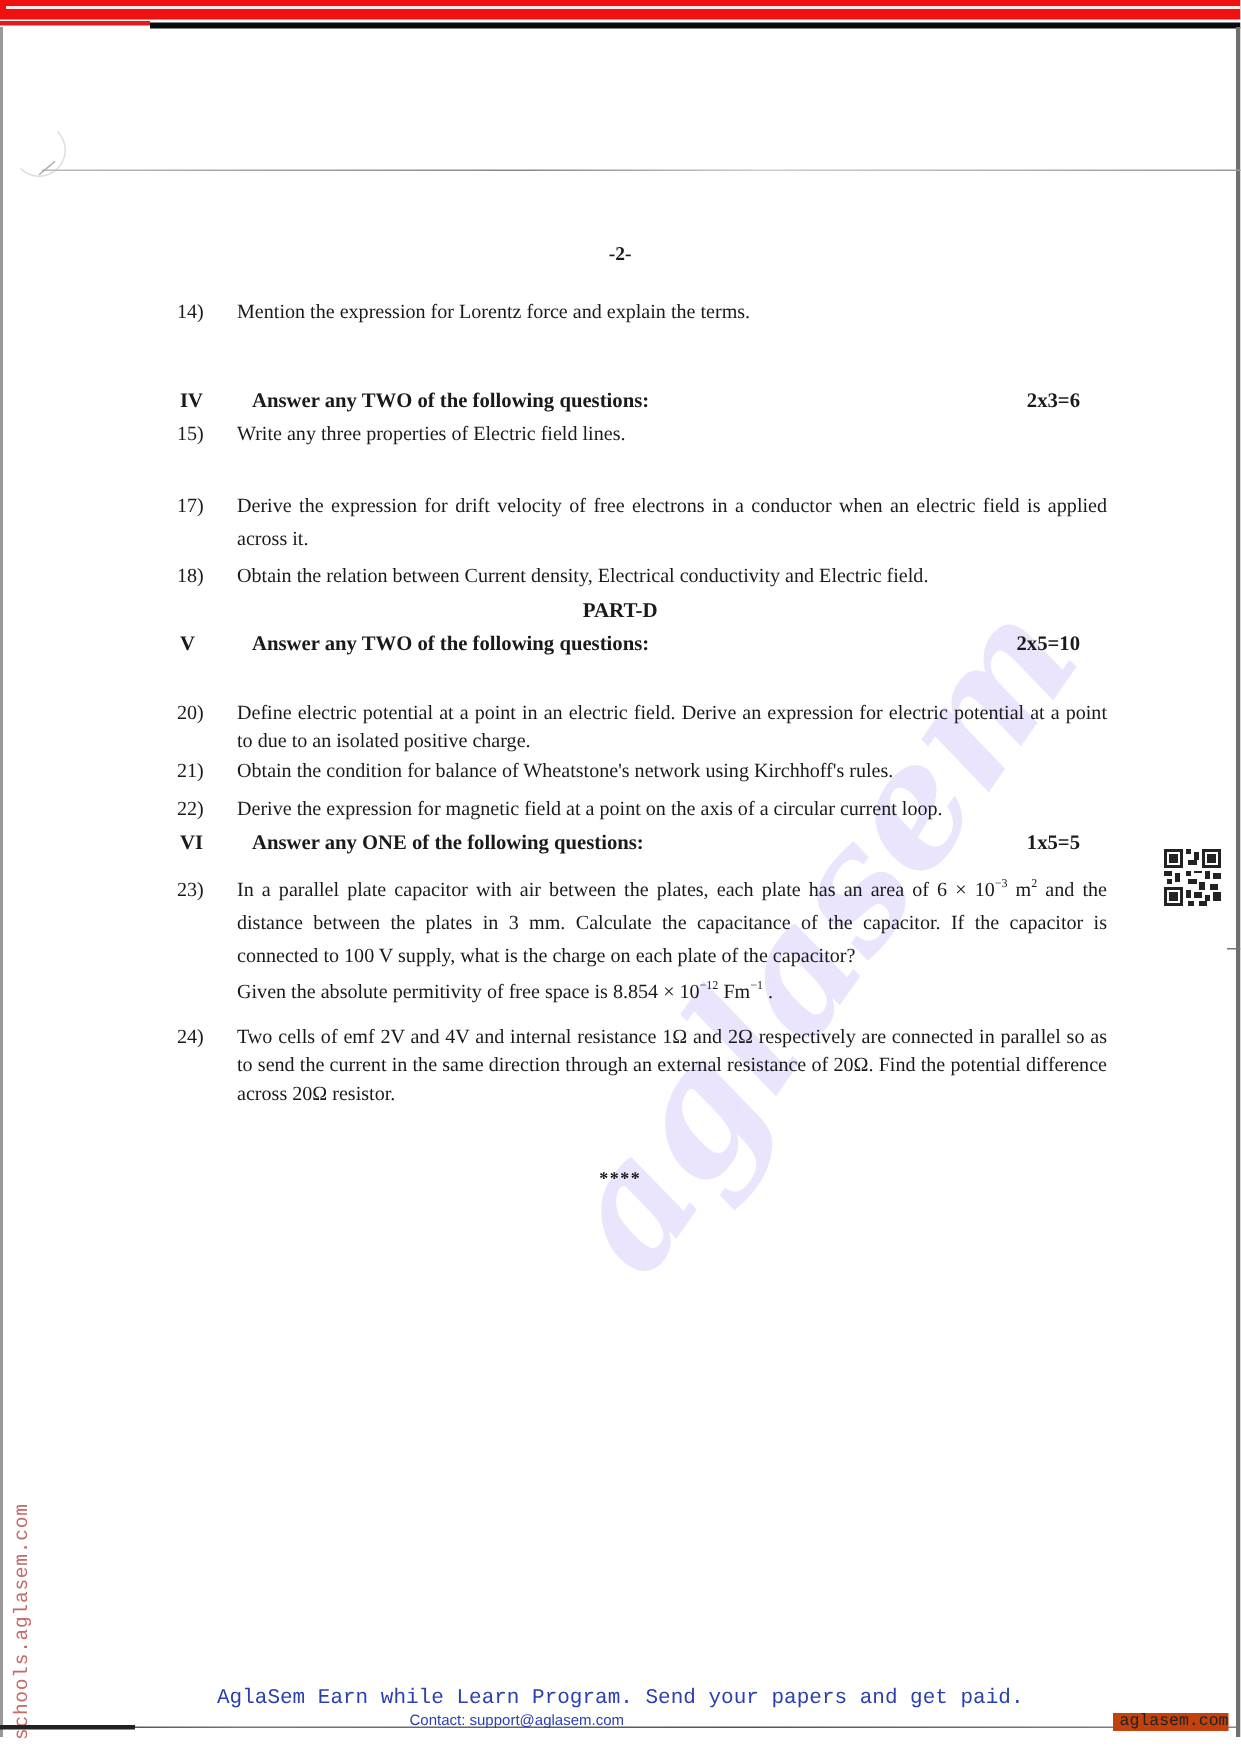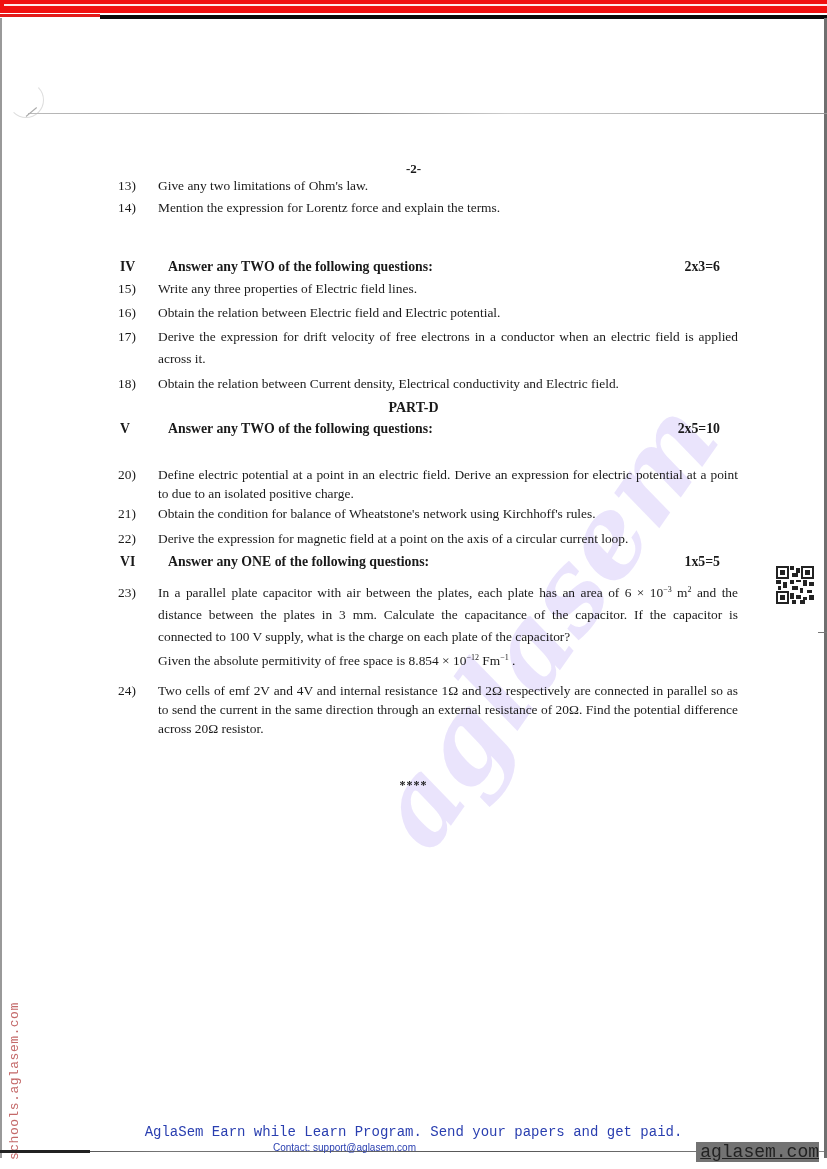--- a/index.html
+++ b/index.html
@@ -50,21 +50,21 @@
   .side-url {
     position: absolute; left: 7px; top: 1160px;
     transform: rotate(-90deg); transform-origin: left top;
     font-family: "Liberation Mono", "DejaVu Sans Mono", monospace; font-size: 13px;
     color: #c46a6a; white-space: nowrap; letter-spacing: 0.5px;
   }
   .footer-line1 { position: absolute; left: 0; width: 827px; top: 1124px; text-align: center; font-family: "Liberation Mono", "DejaVu Sans Mono", monospace; font-size: 14px; color: #2a3fb0; }
   .footer-line2 { position: absolute; left: 273px; top: 1142px; font-family: Liberation Sans, sans-serif; font-size: 10px; color: #2a3fb0; text-align: right; }
   .footer-rule { position: absolute; left: 0; top: 1151px; width: 824px; height: 1px; background: linear-gradient(90deg, #333 0, #777 20%, #555 60%, #888); }
   .footer-rule-thick { position: absolute; left: 0; top: 1150px; width: 90px; height: 3px; background: #222; }
-  .footer-site { position: absolute; right: 8px; top: 1142px; font-family: "Liberation Mono", "DejaVu Sans Mono", monospace; font-size: 18px; color: #222; background: #737373; padding-left: 4px; text-decoration: underline; }
+  .footer-site { position: absolute; right: 8px; top: 1142px; font-family: "Liberation Mono", "DejaVu Sans Mono", monospace; font-size: 11px; color: #222; background: #c2410c; padding-left: 4px; }
 </style>
 </head>
 <body>
 
 <div class="top-red"></div>
 <div class="top-white"></div>
 <div class="top-red-under"></div>
 <div class="top-black"></div>
 <div class="left-border"></div>
 <div class="right-border"></div>
@@ -72,41 +72,33 @@
 <div class="scan-rule"></div>
 <div class="scan-tick"></div>
 
 <div class="watermark">
   <span>aglasem</span>
 </div>
 
 <div class="page">
   <div class="page-no">-2-</div>
 
-  <div class="q" style="top:175px">
-    <span class="num">13)</span>
-    <span class="txt">Give any two limitations of Ohm's law.</span>
-  </div>
   <div class="q" style="top:197px">
     <span class="num">14)</span>
     <span class="txt">Mention the expression for Lorentz force and explain the terms.</span>
   </div>
 
   <div class="sec" style="top:257px">
     <span class="roman">IV</span>
     <span class="instr">Answer any TWO of the following questions:</span>
     <span class="marks">2x3=6</span>
   </div>
   <div class="q" style="top:278px">
     <span class="num">15)</span>
     <span class="txt">Write any three properties of Electric field lines.</span>
-  </div>
-  <div class="q" style="top:302px">
-    <span class="num">16)</span>
-    <span class="txt">Obtain the relation between Electric field and Electric potential.</span>
   </div>
   <div class="q" style="top:326px">
     <span class="num">17)</span>
     <span class="txt">Derive the expression for drift velocity of free electrons in a conductor when an electric field is applied across it.</span>
   </div>
   <div class="q" style="top:373px">
     <span class="num">18)</span>
     <span class="txt">Obtain the relation between Current density, Electrical conductivity and Electric field.</span>
   </div>
 

